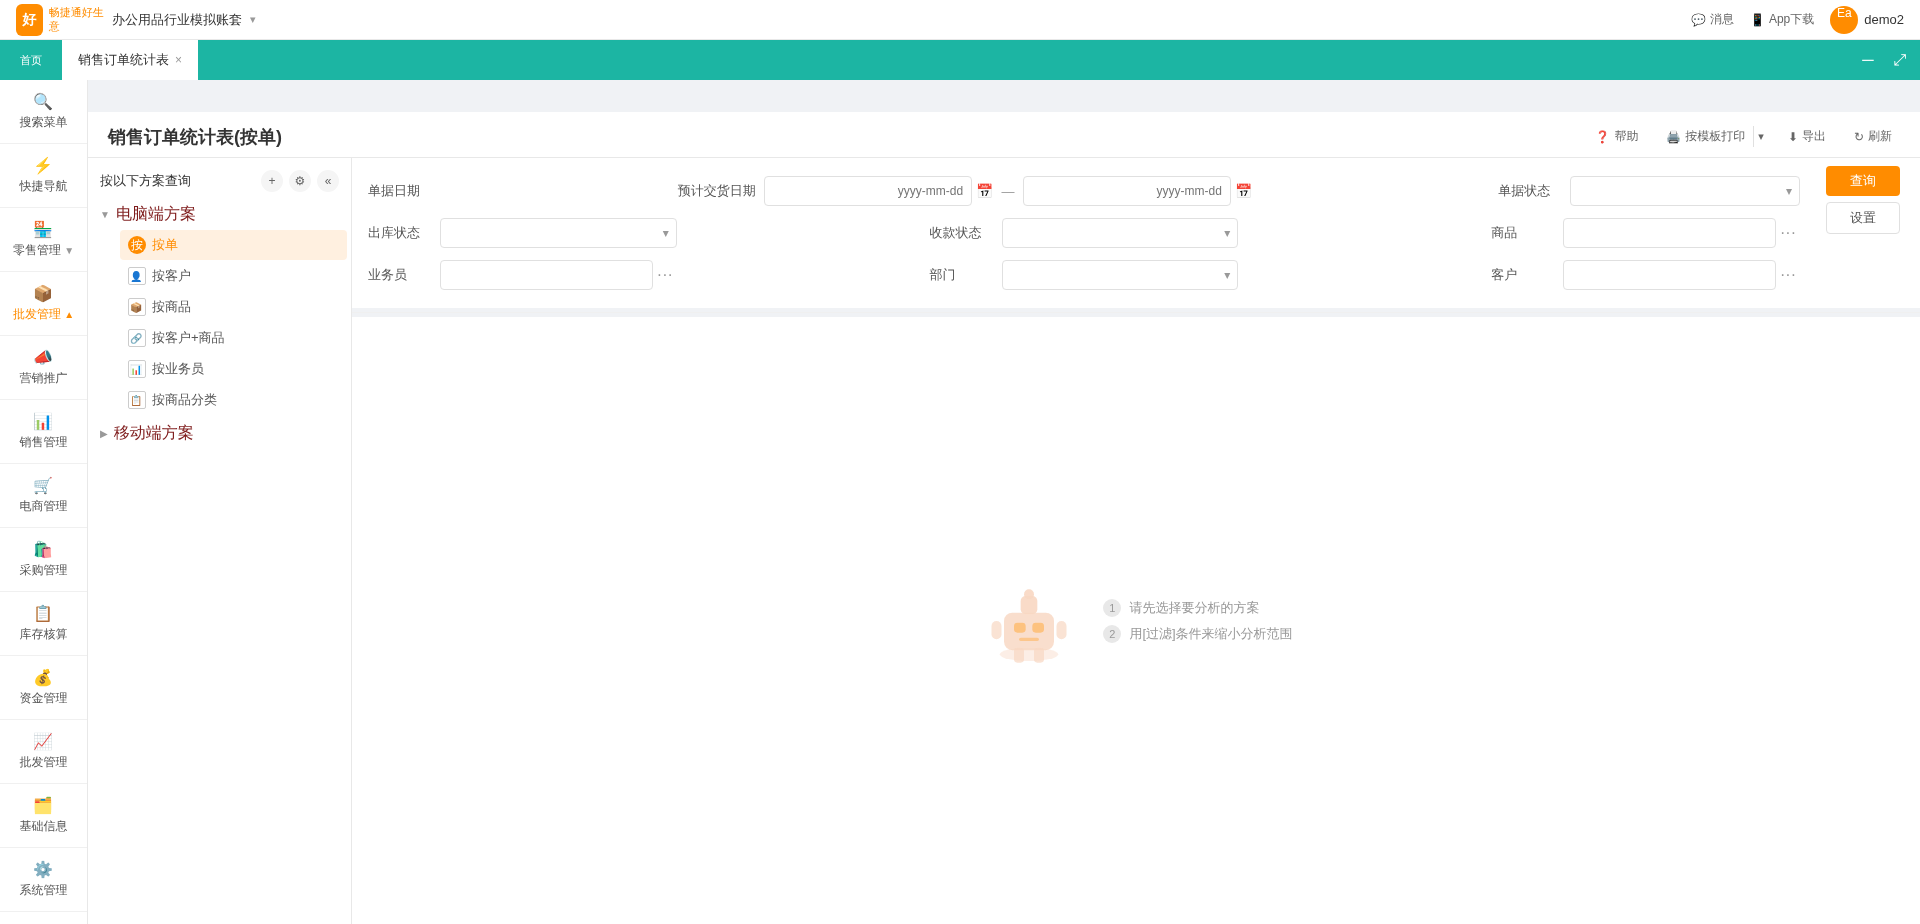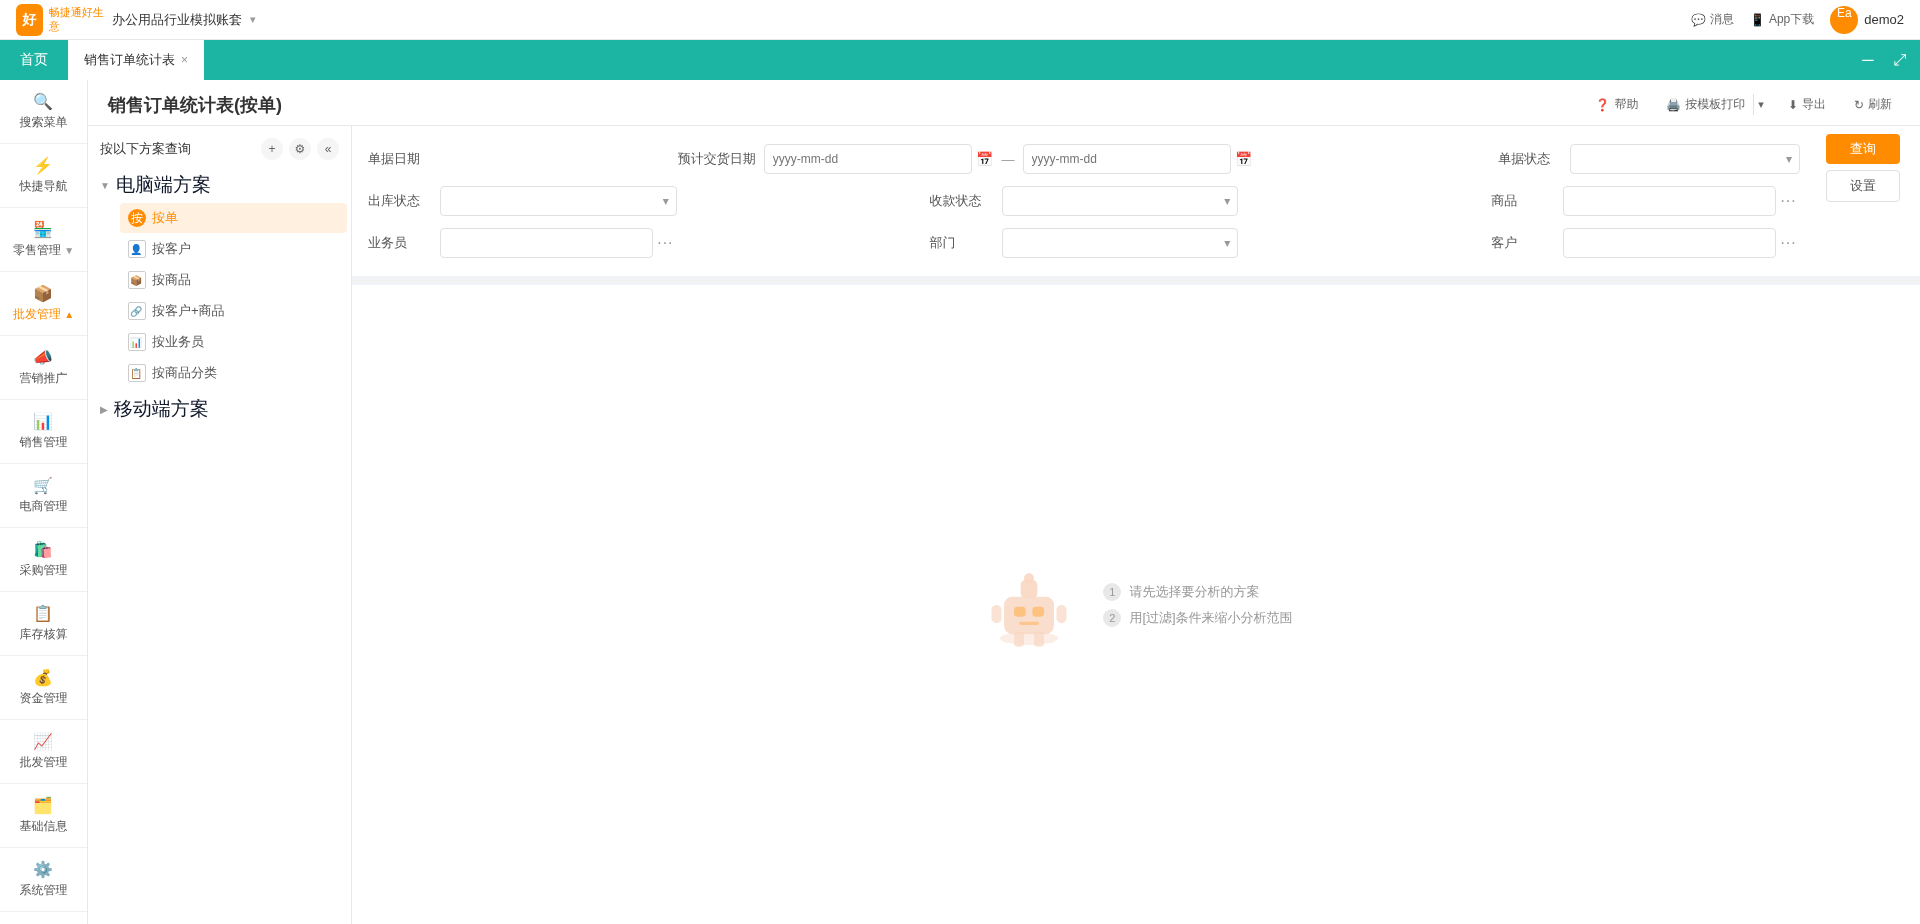--- a/index.html
+++ b/index.html
@@ -13,79 +13,79 @@
     .logo-text { font-size: 11px; color: #ff8c00; line-height: 1.2; }
     .app-title { font-size: 13px; color: #333; }
     .title-dropdown { color: #999; font-size: 11px; cursor: pointer; }
     .topbar-right { display: flex; align-items: center; gap: 16px; }
     .topbar-btn { display: flex; align-items: center; gap: 4px; color: #666; font-size: 12px; cursor: pointer; }
     .user-avatar { width: 28px; height: 28px; border-radius: 50%; background: #ff8c00; display: flex; align-items: flex-start; justify-content: center; color: #fff; font-size: 12px; overflow: hidden; }
     .user-name { font-size: 13px; color: #333; cursor: pointer; }
 
     
     .tabbar { height: 40px; background: #1cb5a3; display: flex; align-items: center; padding: 0 0 0 0; position: relative; }
-    .tab-home { padding: 0 20px; height: 32px; display: flex; align-items: center; color: #fff; font-size: 14px; cursor: pointer; }
+    .tab-home { padding: 0 20px; height: 32px; display: flex; align-items: center; color: #fff; font-size: 11px; cursor: pointer; }
     .tab-active { background: #fff; color: #333; height: 40px; padding: 0 16px; display: flex; align-items: center; gap: 6px; font-size: 13px; }
     .tab-close { color: #999; cursor: pointer; font-size: 12px; }
     .tab-controls { position: absolute; right: 8px; display: flex; gap: 8px; }
     .tab-ctrl-btn { color: #fff; font-size: 16px; cursor: pointer; width: 24px; height: 24px; display: flex; align-items: center; justify-content: center; }
 
     
     .main-layout { display: flex; height: calc(924px - 80px); }
 
     
     .sidebar { width: 88px; background: #fff; border-right: 1px solid #e8e8e8; display: flex; flex-direction: column; overflow-y: auto; }
     .sidebar-item { padding: 12px 4px; text-align: center; cursor: pointer; font-size: 12px; color: #555; border-bottom: 1px solid #f0f0f0; }
     .sidebar-item.active { color: #ff8c00; }
     .sidebar-item .icon { font-size: 16px; margin-bottom: 3px; display: block; }
 
     
     .content { flex: 1; overflow: hidden; display: flex; flex-direction: column; background: #f0f2f5; }
 
     
-    .page-header { padding: 12px 20px 8px; background: #fff; border-bottom: 1px solid #e8e8e8; display: flex; align-items: center; justify-content: space-between; }
+    .page-header { padding: 12px 20px 8px; background: #fff; border-bottom: 1px solid #e8e8e8; display: flex; align-items: center; justify-content: space-between; margin-top: 32px; }
     .page-title { font-size: 18px; font-weight: bold; color: #333; }
     .page-actions { display: flex; align-items: center; gap: 12px; }
     .action-btn { display: flex; align-items: center; gap: 4px; color: #666; font-size: 12px; cursor: pointer; padding: 4px 8px; }
     .action-btn-split { display: flex; align-items: center; }
     .action-btn-split .main { padding: 4px 8px; display: flex; align-items: center; gap: 4px; color: #666; font-size: 12px; cursor: pointer; }
     .action-btn-split .arrow { padding: 4px 4px; color: #666; font-size: 11px; cursor: pointer; border-left: 1px solid #e0e0e0; }
 
     
     .body-panel { display: flex; flex: 1; overflow: hidden; }
 
     
     .scheme-panel { width: 264px; background: #fff; border-right: 1px solid #e8e8e8; padding: 8px 0; overflow-y: auto; }
     .scheme-header { display: flex; align-items: center; justify-content: space-between; padding: 4px 12px 8px; }
     .scheme-title { font-size: 13px; color: #333; font-weight: 500; }
     .scheme-icons { display: flex; gap: 6px; }
     .scheme-icon-btn { width: 22px; height: 22px; border-radius: 50%; background: #f5f5f5; display: flex; align-items: center; justify-content: center; cursor: pointer; color: #666; font-size: 12px; }
     .scheme-category { padding: 4px 12px; display: flex; align-items: center; gap: 6px; cursor: pointer; }
     .scheme-category .cat-arrow { color: #999; font-size: 10px; }
-    .scheme-category .cat-label { font-size: 19px; color: #0f172a; }
+    .scheme-category .cat-label { font-size: 16px; color: #7f1d1d; }
     .scheme-list { padding: 0 0 0 28px; }
     .scheme-list-item { padding: 6px 12px 6px 8px; display: flex; align-items: center; gap: 6px; cursor: pointer; font-size: 13px; color: #555; border-radius: 4px; margin: 1px 4px; }
     .scheme-list-item.active { background: #fff0e0; color: #ff8c00; }
     .scheme-item-icon { width: 18px; height: 18px; border-radius: 50%; background: #ff8c00; display: flex; align-items: center; justify-content: center; color: #fff; font-size: 10px; }
     .scheme-item-icon2 { width: 18px; height: 18px; border: 1px solid #ccc; border-radius: 2px; display: flex; align-items: center; justify-content: center; font-size: 10px; color: #666; }
 
     
     .filter-panel { flex: 1; padding: 12px 16px; background: #fff; display: flex; flex-direction: column; gap: 0; }
     .filter-row { display: flex; align-items: center; gap: 8px; padding: 6px 0; }
     .filter-label { font-size: 13px; color: #555; white-space: nowrap; min-width: 64px; }
     .date-group { display: flex; align-items: center; gap: 6px; }
     .date-btn { padding: 2px 8px; font-size: 12px; color: #555; cursor: pointer; border-radius: 2px; }
     .date-btn.active { background: #ff8c00; color: #fff; border-radius: 10px; padding: 2px 10px; }
     .date-range { font-size: 12px; color: #999; margin-left: 4px; }
     .filter-input-wrap { flex: 1; position: relative; display: flex; align-items: center; }
     .filter-select { width: 100%; border: 1px solid #e0e0e0; border-radius: 4px; padding: 4px 28px 4px 8px; font-size: 13px; color: #333; background: #fff; outline: none; appearance: none; cursor: pointer; height: 30px; }
     .filter-select-arrow { position: absolute; right: 8px; color: #999; font-size: 12px; pointer-events: none; }
     .filter-dots { color: #999; cursor: pointer; font-size: 16px; padding: 0 4px; }
     .date-input-wrap { display: flex; align-items: center; gap: 4px; flex: 1; }
-    .date-input { border: 1px solid #e0e0e0; border-radius: 4px; padding: 4px 8px; font-size: 12px; color: #999; outline: none; height: 30px; flex: 1; }
+    .date-input { border: 1px solid #e0e0e0; border-radius: 4px; padding: 4px 8px; font-size: 12px; color: #999; outline: none; height: 30px; flex: 1; text-align: right; }
     .date-icon { color: #e8a060; font-size: 14px; cursor: pointer; }
     .date-sep { color: #999; }
     .collapse-row { text-align: center; padding: 8px 0; color: #999; font-size: 12px; cursor: pointer; }
     .btn-query { background: #ff8c00; color: #fff; border: none; border-radius: 4px; padding: 6px 24px; font-size: 13px; cursor: pointer; }
     .btn-setting { background: #fff; color: #555; border: 1px solid #e0e0e0; border-radius: 4px; padding: 6px 16px; font-size: 13px; cursor: pointer; }
 
     
     .empty-state { flex: 1; display: flex; align-items: center; justify-content: center; background: #fff; }
     .empty-content { display: flex; align-items: center; gap: 24px; }
     .empty-icon { width: 100px; height: 100px; opacity: 0.7; }

